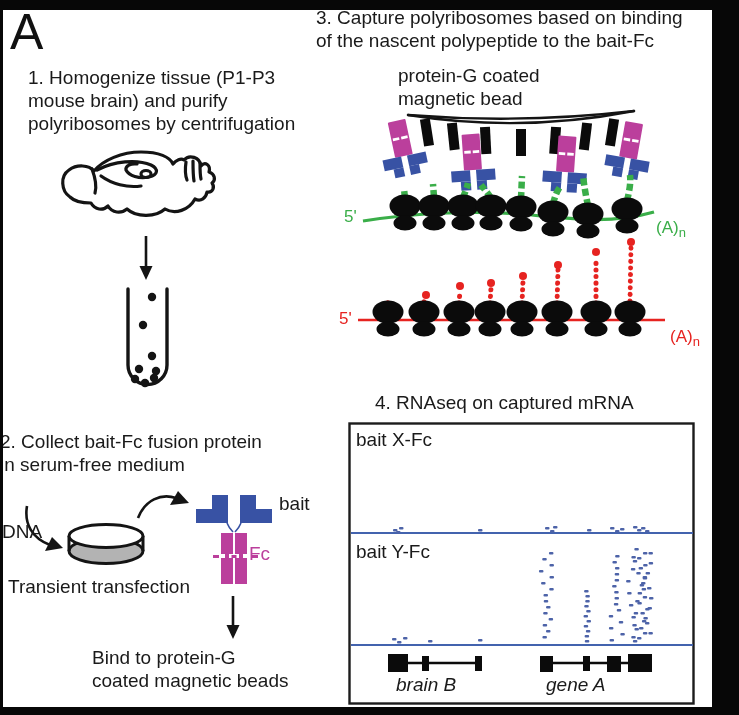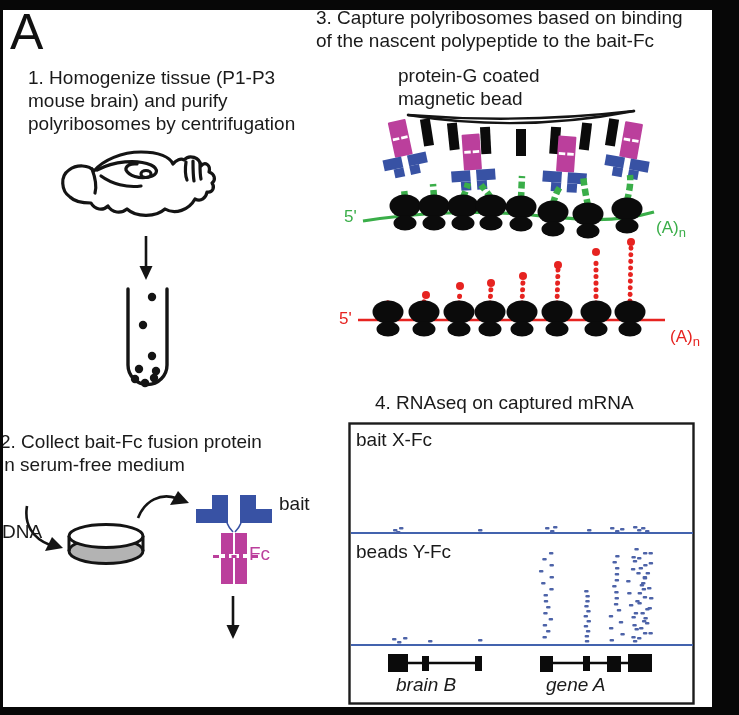--- a/index.html
+++ b/index.html
@@ -334,26 +334,29 @@
     <span>(A)</span><sub>n</sub>
   </div>
   <div class="txt red small" style="left:339px;top:309px;">5'</div>
   <div class="txt red small" style="left:670px;top:308px;">
     <span>(A)</span><sub>n</sub>
   </div>
 
   <div class="txt center" style="left:0;top:430px;width:300px;">2. Collect bait-Fc fusion protein
 in serum-free medium</div>
   <div class="txt" style="left:2px;top:484px;margin-top:36px;">DNA</div>
+  <div class="txt" style="left:8px;top:575px;">Transient transfection</div>
   <div class="txt" style="left:279px;top:492px;">bait</div>
   <div class="txt magenta" style="left:249px;top:542px;">Fc</div>
+  <div class="txt center" style="left:92px;top:646px;width:242px;">Bind to protein-G
+coated magnetic beads</div>
 
   <div class="txt center" style="left:375px;top:391px;width:330px;">4. RNAseq on captured mRNA</div>
   <div class="txt" style="left:356px;top:428px;">bait X-Fc</div>
-  <div class="txt" style="left:356px;top:540px;">beads Y-Fc</div>
+  <div class="txt" style="left:356px;top:540px;">bait Y-Fc</div>
   <div class="txt center italic" style="left:396px;top:673px;width:84px;">brain B</div>
   <div class="txt center italic" style="left:546px;top:673px;width:84px;">gene A</div>
 
   <div class="edge edge-top"></div>
   <div class="edge edge-bottom"></div>
   <div class="edge edge-right"></div>
   <div class="edge edge-left"></div>
 </div>
 
 </body></html>

